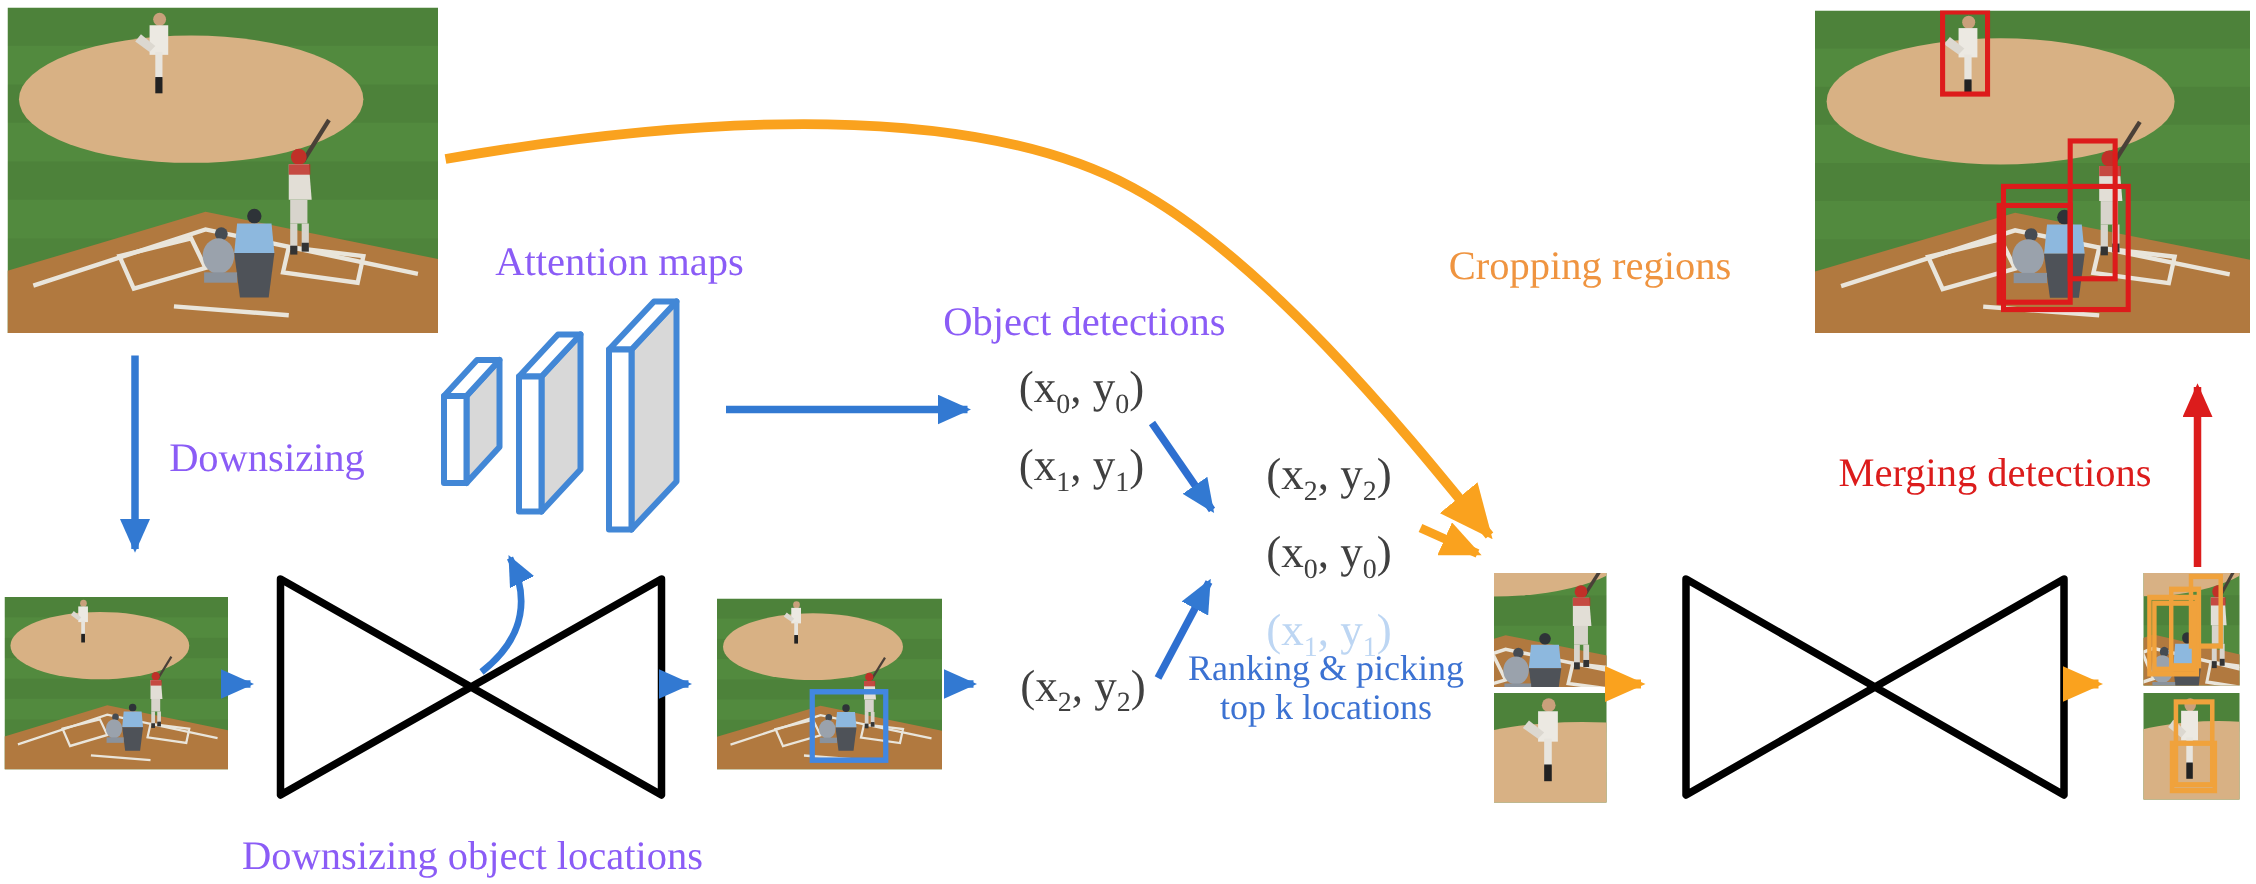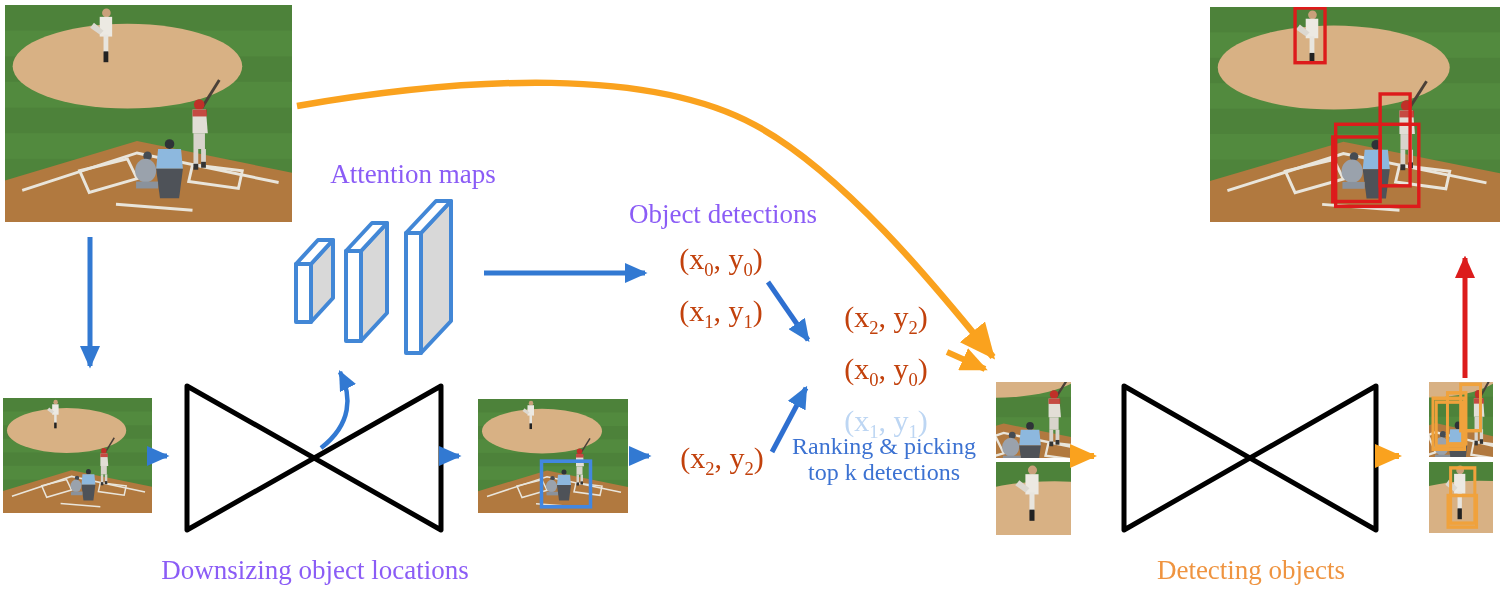--- a/index.html
+++ b/index.html
@@ -5,21 +5,21 @@
   html,body{margin:0;padding:0;background:#ffffff;}
   #canvas{
     position:relative;width:1504px;height:589px;background:#ffffff;overflow:hidden;
     font-family:"Liberation Serif","DejaVu Serif",serif;
   }
   .lbl{position:absolute;white-space:nowrap;transform:translateX(-50%);font-size:27px;line-height:1.05;}
   .blue{color:#8b5cf6;}
   .orange{color:#ef9440;}
   .red{color:#dc1c1c;}
   .coordcol{position:absolute;transform:translateX(-50%);text-align:center;}
-  .coord{display:block;font-size:30px;line-height:41px;color:#c2410c;white-space:nowrap;}
+  .coord{display:block;font-size:30px;line-height:41px;color:#404040;white-space:nowrap;}
   .coord.faded{color:#bdd6f3;}
   .coord sub{font-size:0.62em;}
   .ranknote{position:absolute;transform:translateX(-50%);font-size:24px;line-height:26px;color:#3c72d2;white-space:nowrap;text-align:center;}
   svg.img{position:absolute;}
   #connectors{position:absolute;left:0;top:0;z-index:2;pointer-events:none;}
 </style>
 </head>
 <body>
 
 <div id="canvas">
@@ -172,20 +172,21 @@
 
     <line x1="1077" y1="456" x2="1094" y2="456" stroke="#faa21e" stroke-width="6" marker-end="url(#ao)"></line>
 
     <path d="M1124,386 L1376,530 L1376,386 L1124,530 Z" fill="none" stroke="#000000" stroke-width="5" stroke-linejoin="round"></path>
 
     <line x1="1381" y1="456" x2="1399" y2="456" stroke="#faa21e" stroke-width="6" marker-end="url(#ao)"></line>
 
     <line x1="1465" y1="378" x2="1465" y2="258" stroke="#dc1c1c" stroke-width="5" marker-end="url(#ar)"></line>
   </svg>
 
+  <div class="lbl blue" style="left:178px;top:291px">Downsizing</div>
 
   <div class="lbl blue" style="left:413px;top:160px">Attention maps</div>
 
   <div class="lbl blue" style="left:723px;top:200px">Object detections</div>
 
   <div class="coordcol" style="left:721px;top:238px">
     <span class="coord"><span>(x</span><sub>0</sub><span>, y</span><sub>0</sub><span>)</span></span>
     <span class="coord"><span>(x</span><sub>1</sub><span>, y</span><sub>1</sub><span>)</span></span>
   </div>
 
@@ -193,21 +194,22 @@
     <span class="coord"><span>(x</span><sub>2</sub><span>, y</span><sub>2</sub><span>)</span></span>
   </div>
 
   <div class="coordcol" style="left:886px;top:296px">
     <span class="coord"><span>(x</span><sub>2</sub><span>, y</span><sub>2</sub><span>)</span></span>
     <span class="coord"><span>(x</span><sub>0</sub><span>, y</span><sub>0</sub><span>)</span></span>
     <span class="coord faded"><span>(x</span><sub>1</sub><span>, y</span><sub>1</sub><span>)</span></span>
   </div>
 
   <div class="ranknote" style="left:884px;top:433px">Ranking &amp; picking</div>
-  <div class="ranknote" style="left:884px;top:459px">top k detections</div>
-
+  <div class="ranknote" style="left:884px;top:459px">top k locations</div>
+
+  <div class="lbl orange" style="left:1060px;top:163px">Cropping regions</div>
 
   <div class="lbl blue" style="left:315px;top:556px">Downsizing object locations</div>
 
-  <div class="lbl orange" style="left:1251px;top:556px">Detecting objects</div>
-
+
+  <div class="lbl red" style="left:1330px;top:301px">Merging detections</div>
 
 </div>
 
 </body></html>

